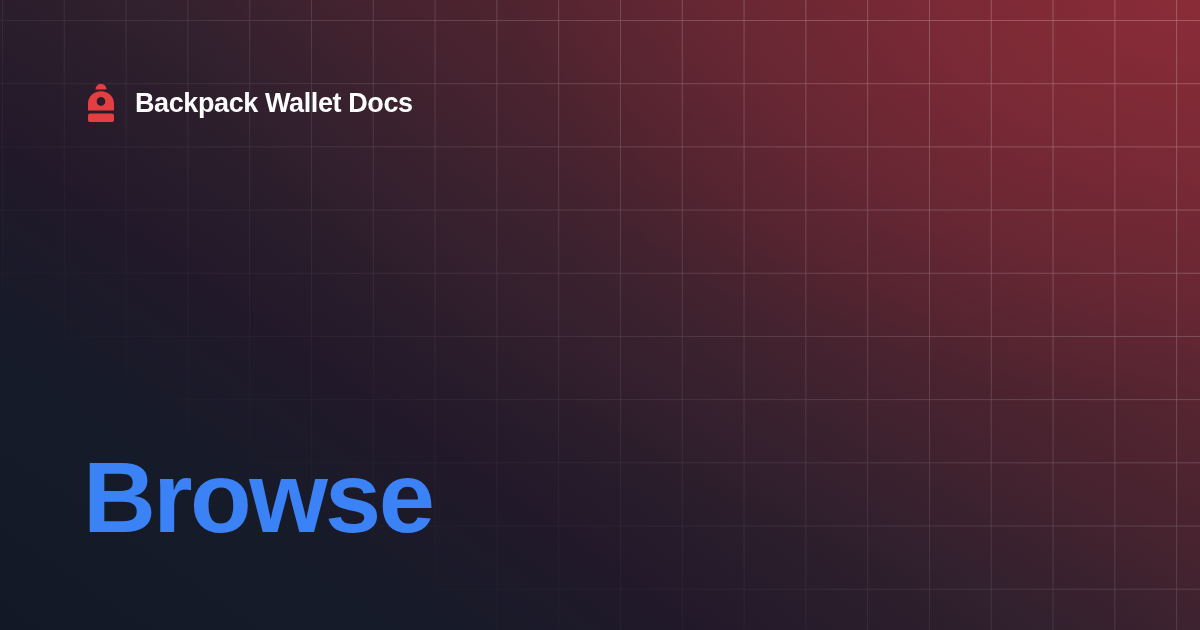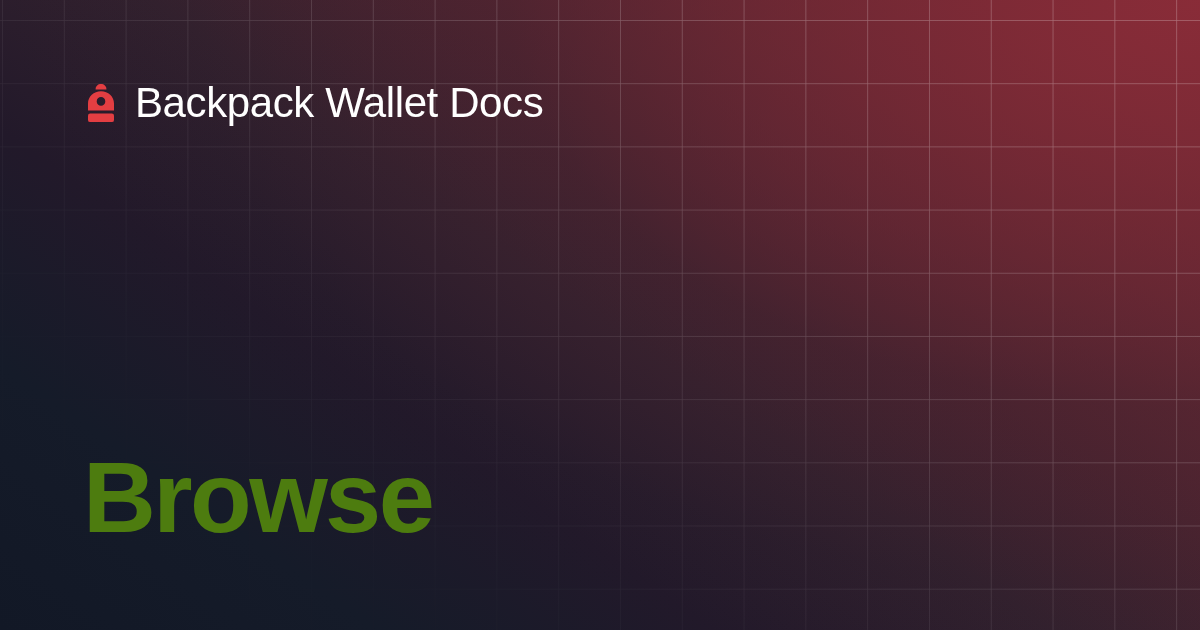--- a/index.html
+++ b/index.html
@@ -111,33 +111,33 @@
 
   .brand-logo {
     width: 32px;
     height: 40px;
     display: block;
     flex: 0 0 auto;
   }
 
   .brand-name {
     color: #ffffff;
-    font-size: 42px;
-    font-weight: 400;
+    font-size: 27px;
+    font-weight: 700;
     letter-spacing: -0.4px;
     line-height: 1;
     white-space: nowrap;
   }
 
   .hero-title {
     position: absolute;
     left: 83px;
     top: 447px;
     margin: 0;
-    color: #4d7c0f;
+    color: #3b82f6;
     font-size: 101px;
     font-weight: 700;
     letter-spacing: -2.6px;
     line-height: 1;
     white-space: nowrap;
   }
 </style>
 </head>
 <body>
 

